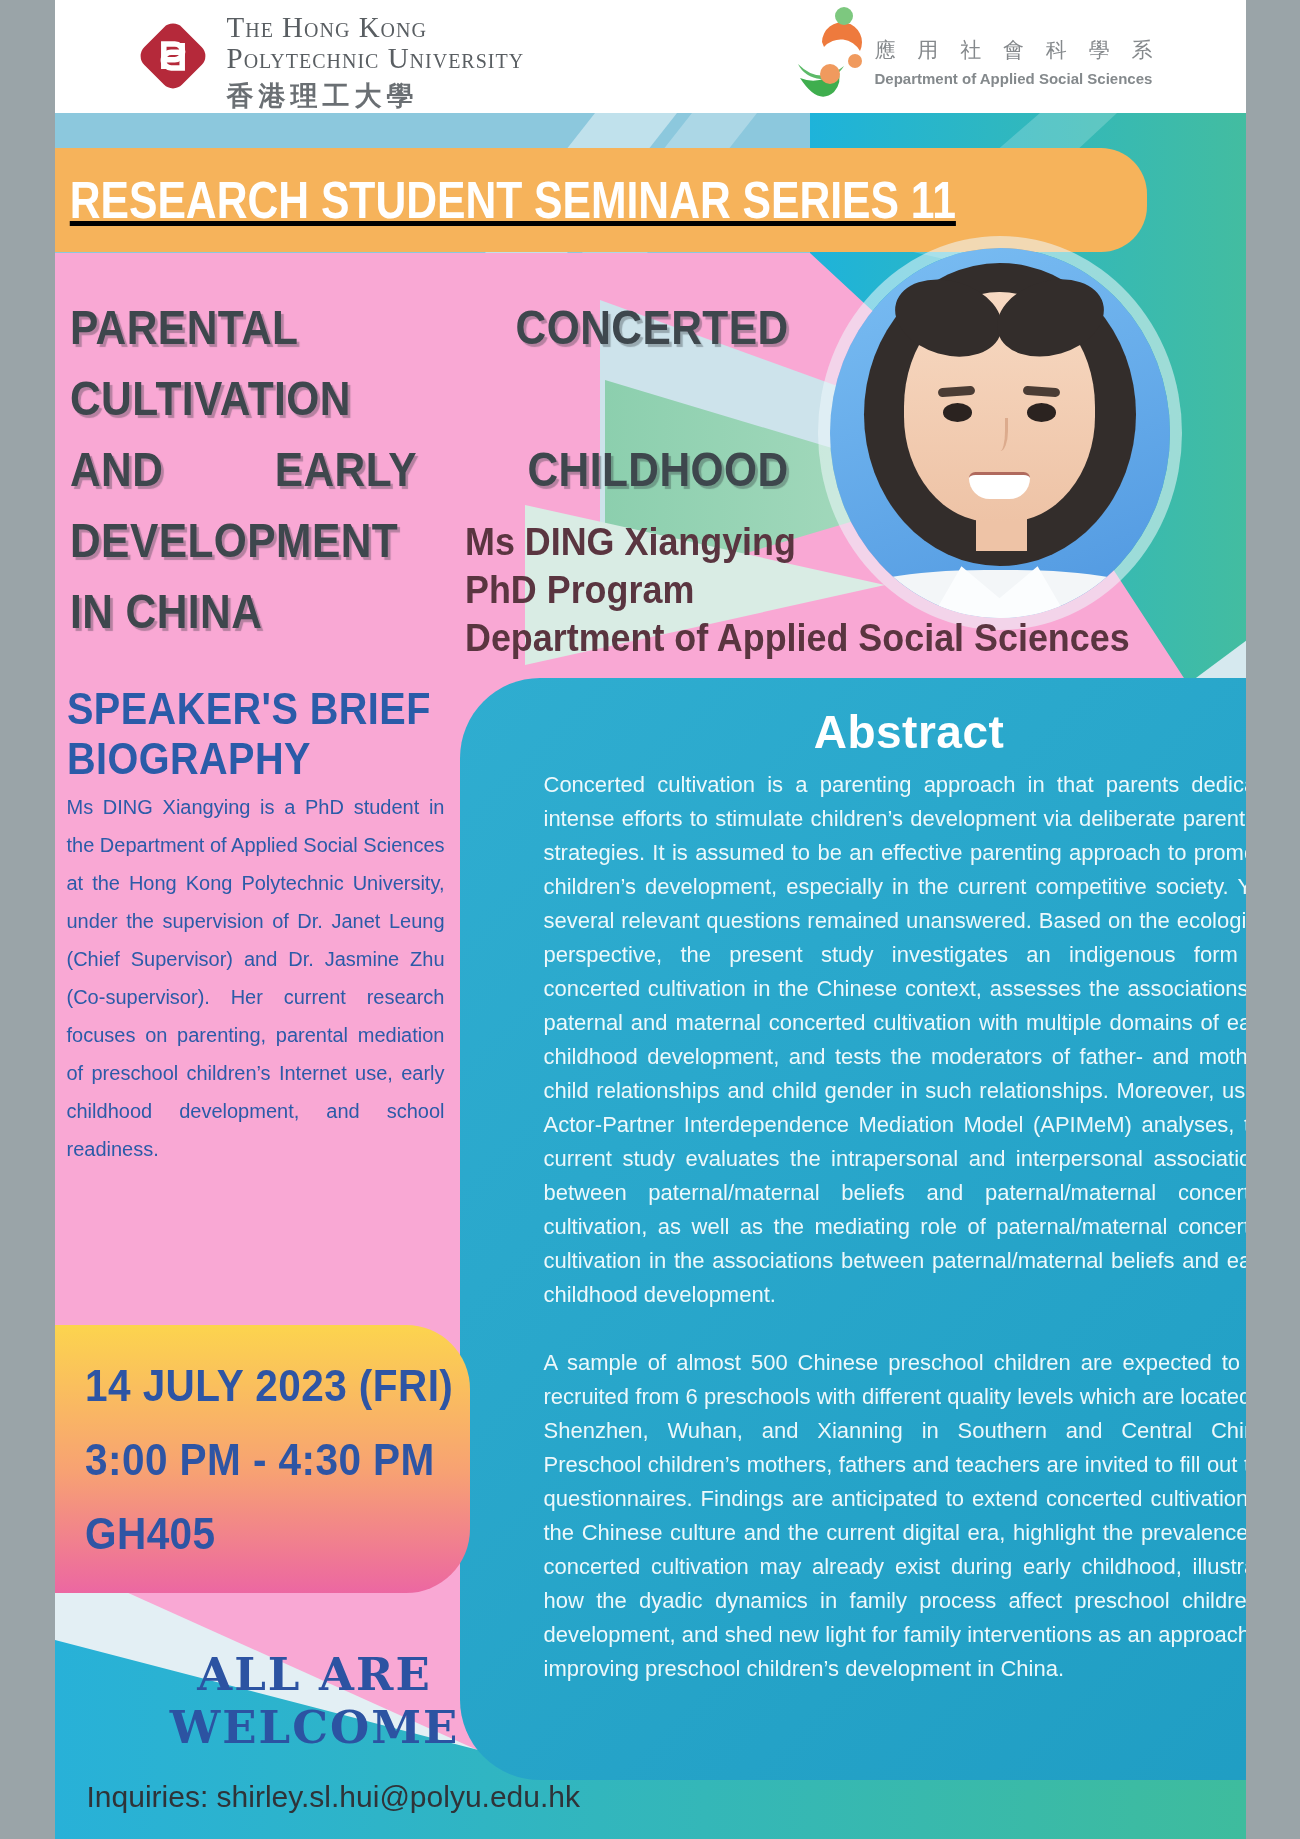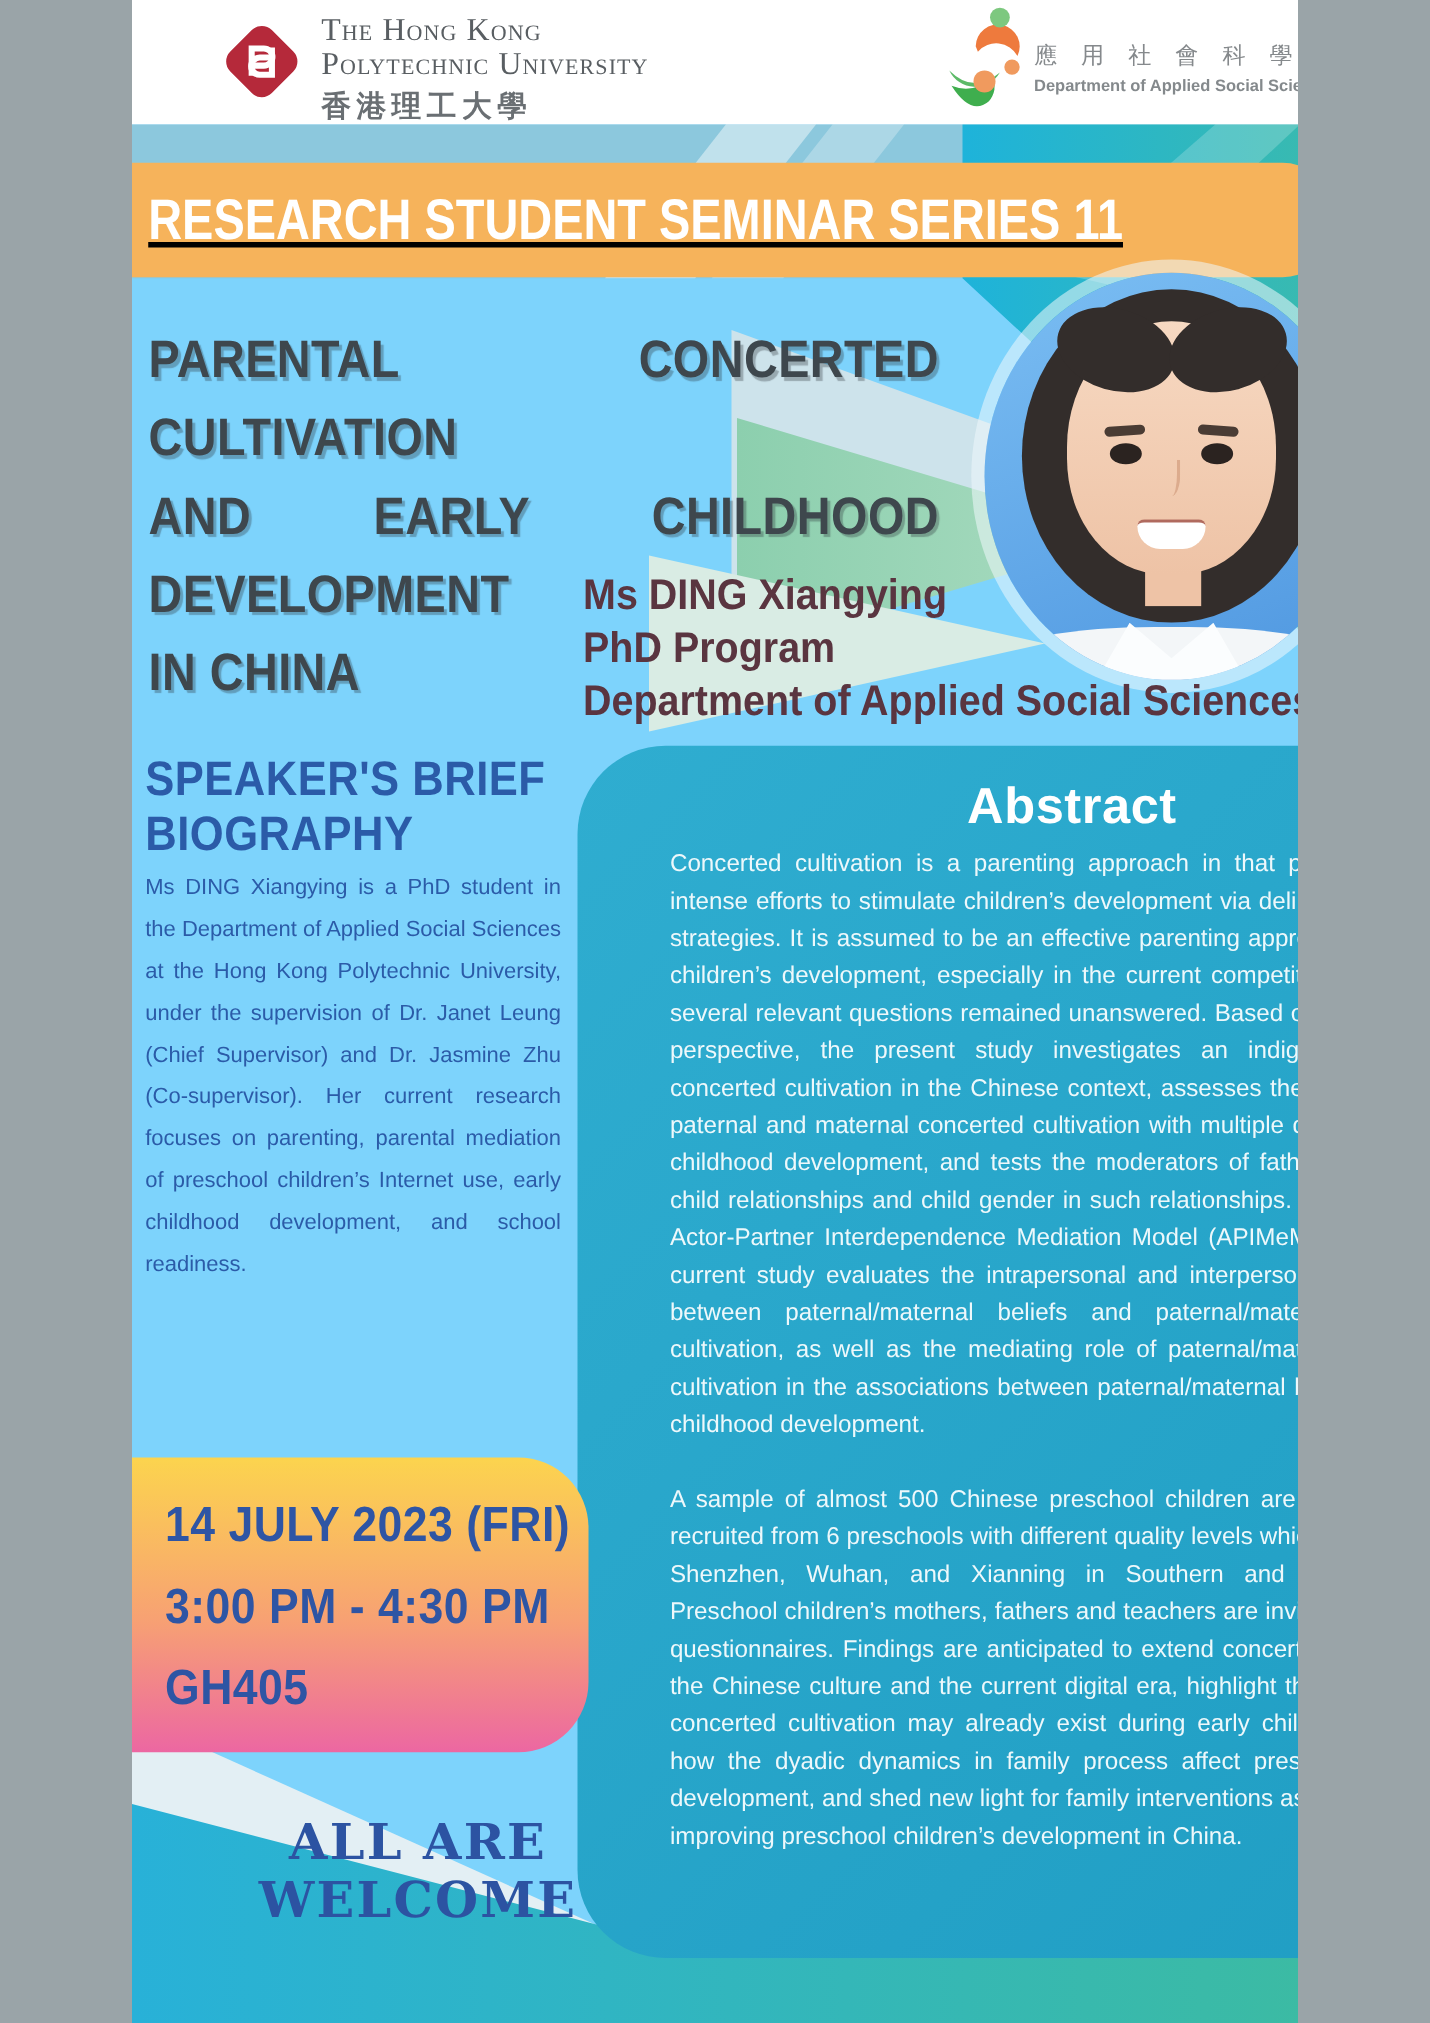--- a/index.html
+++ b/index.html
@@ -1,19 +1,19 @@
 <!DOCTYPE html>
 <html><head>
 <meta charset="utf-8">
 <title>Seminar Poster</title>
 <style>
   html,body{margin:0;padding:0;background:#9aa4a8;}
   .poster{
-    position:relative;width:1060px;height:1839px;margin:0 auto;
-    background:#7dd3fc;overflow:hidden;
+    position:relative;width:1191px;height:1839px;margin:0 auto;
+    background:#f9a8d4;overflow:hidden;
     font-family:"Liberation Sans",sans-serif;
   }
   .abs{position:absolute;}
   
   .header{left:0;top:0;width:1300px;height:113px;background:#ffffff;z-index:2;}
   .polyu-mark{left:72px;top:9px;width:92px;height:94px;}
   .univ-text{left:172px;top:12px;color:#595e62;font-family:"Liberation Serif",serif;}
   .univ-line{font-variant:small-caps;font-size:29px;line-height:31px;letter-spacing:1px;}
   .univ-cn{font-size:27px;letter-spacing:5px;color:#6a6f73;margin-top:4px;font-weight:bold;}
   .apss-mark{left:737px;top:4px;width:78px;height:104px;}
@@ -209,14 +209,15 @@
     <div class="date-line">14 JULY 2023 (FRI)</div>
     <div class="date-line">3:00 PM - 4:30 PM</div>
     <div class="date-line">GH405</div>
   </div>
 
   <div class="abs welcome">
     <div>ALL ARE</div>
     <div>WELCOME</div>
   </div>
 
+  <div class="abs footer-left">Inquiries: shirley.sl.hui@polyu.edu.hk</div>
 
 </div>
 
 </body></html>

